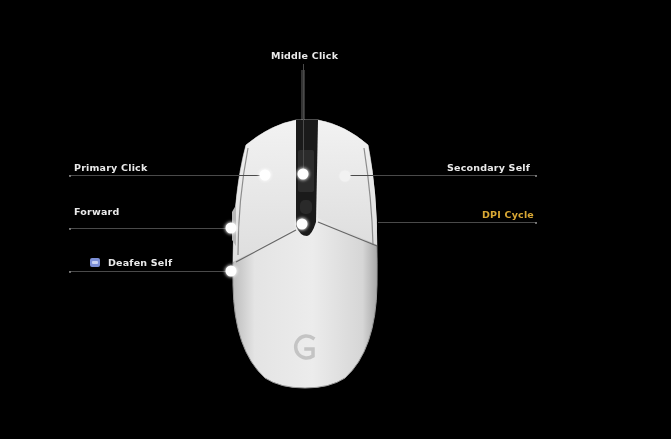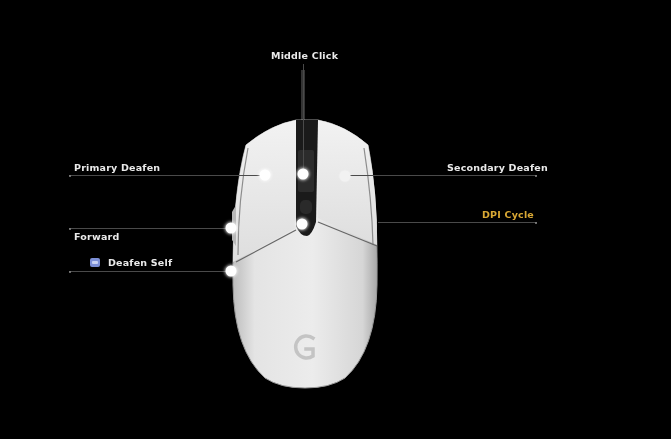--- a/index.html
+++ b/index.html
@@ -74,33 +74,33 @@
 
     <path d="M236 205 L232 212 L232 240 L236 246 Z" fill="#b8b8b8"></path>
 
     <path d="M313 338 A11 11 0 1 0 313 356 L313 349 L306 349" stroke="#c4c4c4" stroke-width="3.5" fill="none" stroke-linecap="square"></path>
   </svg>
 
   <div class="label" style="left:271px; top:50px;">Middle Click</div>
   <div class="vline" style="left:303px; top:64px; height:110px;"></div>
   <div class="dot" style="left:303px; top:174px;"></div>
 
-  <div class="label" style="left:74px; top:162px;">Primary Deafen</div>
+  <div class="label" style="left:74px; top:162px;">Primary Click</div>
   <div class="line" style="left:69px; top:175px; width:196px;">
       <span class="end" style="left:0;"></span>
     </div>
   <div class="dot" style="left:265px; top:175px;"></div>
 
-  <div class="label" style="left:447px; top:162px;">Secondary Deafen</div>
+  <div class="label" style="left:447px; top:162px;">Secondary Self</div>
   <div class="line" style="left:345px; top:175px; width:192px;">
       <span class="end" style="right:0;"></span>
     </div>
   <div class="dot dim" style="left:345px; top:176px;"></div>
 
-  <div class="label" style="left:74px; top:231px;">Forward</div>
+  <div class="label" style="left:74px; top:206px;">Forward</div>
   <div class="line" style="left:69px; top:228px; width:162px;">
       <span class="end" style="left:0;"></span>
     </div>
   <div class="dot" style="left:231px; top:228px;"></div>
 
   <div class="label accent" style="left:482px; top:209px;text-align:right;">DPI Cycle</div>
   <div class="line" style="left:378px; top:222px; width:159px;">
       <span class="end" style="right:0;"></span>
     </div>
   <div class="dot" style="left:302px; top:224px;"></div>

